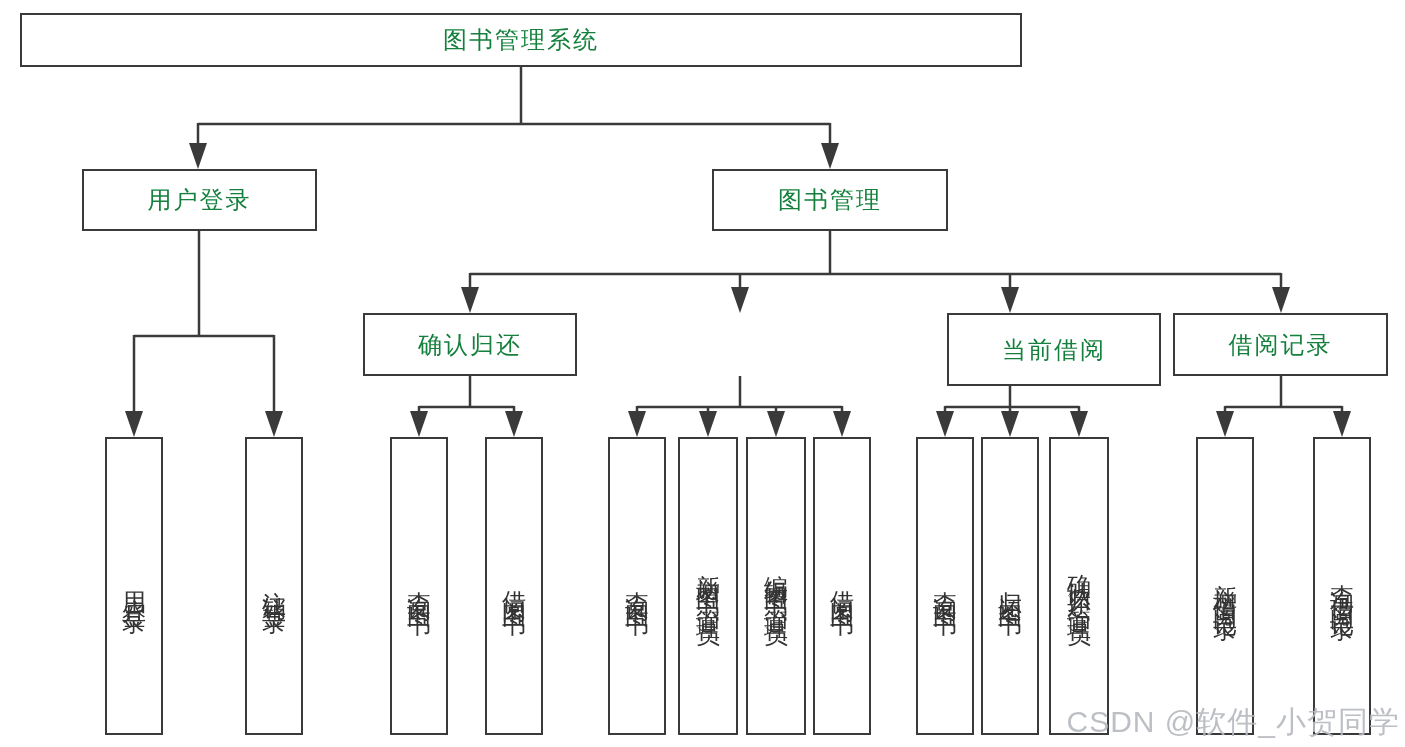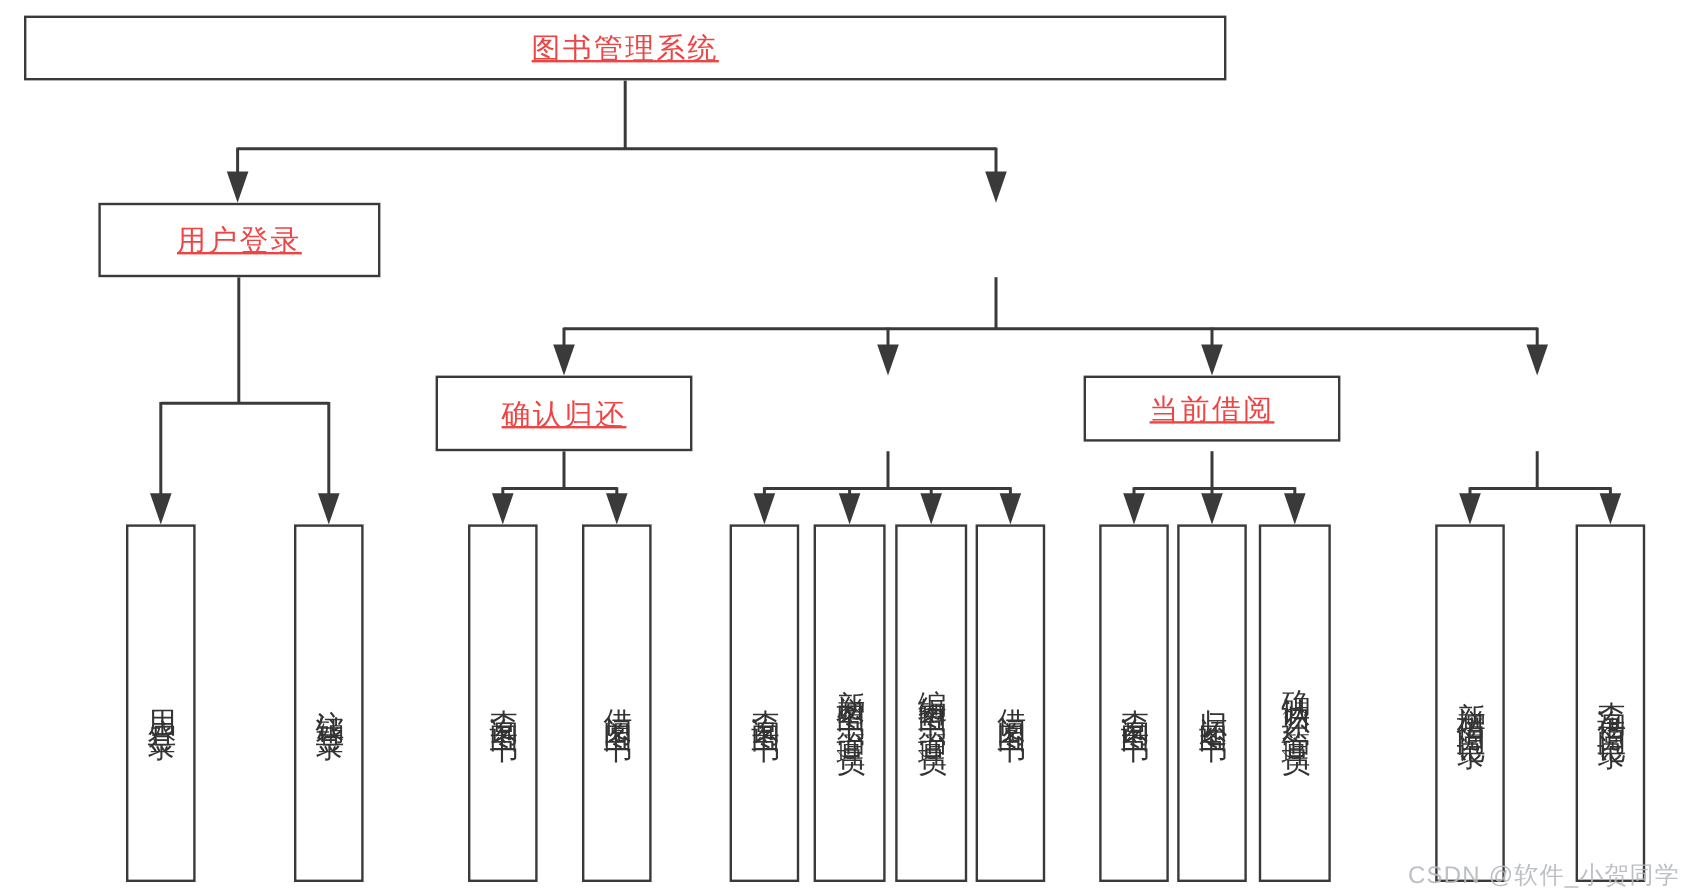--- a/index.html
+++ b/index.html
@@ -17,36 +17,35 @@
     box-sizing:border-box;
     border:2.5px solid #3a3a3a;
     background:#ffffff;
     display:flex;align-items:center;justify-content:center;
     z-index:2;
   }
   .hlabel{
     font-size:24px;
     letter-spacing:2px;
     white-space:nowrap;
-    color:#ef4444;
-    text-decoration:underline;
+    color:#15803d;
   }
   .leaf span{
     writing-mode:vertical-rl;
     text-orientation:mixed;
     font-size:24px;
     letter-spacing:7px;
     line-height:1;
     white-space:nowrap;
     color:#333333;
   }
   .watermark{
     position:absolute;
     right:5px;bottom:4px;
-    font-size:20px;
+    font-size:30px;
     letter-spacing:1px;
     color:rgba(182,186,191,0.92);
     z-index:6;
     white-space:nowrap;
   }
 </style>
 </head>
 <body>
 
 <div id="canvas">
@@ -120,26 +119,32 @@
     </g>
   </svg>
 
   <div class="node" style="left:20px;top:13px;width:1002px;height:54px">
     <span class="hlabel">图书管理系统</span>
   </div>
 
   <div class="node" style="left:82px;top:169px;width:235px;height:62px">
     <span class="hlabel">用户登录</span>
   </div>
+  <div class="node" style="left:712px;top:169px;width:236px;height:62px">
+    <span class="hlabel">图书管理</span>
+  </div>
 
   <div class="node" style="left:363px;top:313px;width:214px;height:63px">
     <span class="hlabel">确认归还</span>
   </div>
-  <div class="node" style="left:903px;top:313px;width:214px;height:55px">
+  <div class="node" style="left:947px;top:313px;width:214px;height:73px">
     <span class="hlabel">当前借阅</span>
+  </div>
+  <div class="node" style="left:1173px;top:313px;width:215px;height:63px">
+    <span class="hlabel">借阅记录</span>
   </div>
 
   <div class="node leaf" style="left:105px;top:437px;width:58px;height:298px">
     <span>用户登录</span>
   </div>
   <div class="node leaf" style="left:245px;top:437px;width:58px;height:298px">
     <span>注销登录</span>
   </div>
 
   <div class="node leaf" style="left:390px;top:437px;width:58px;height:298px">

